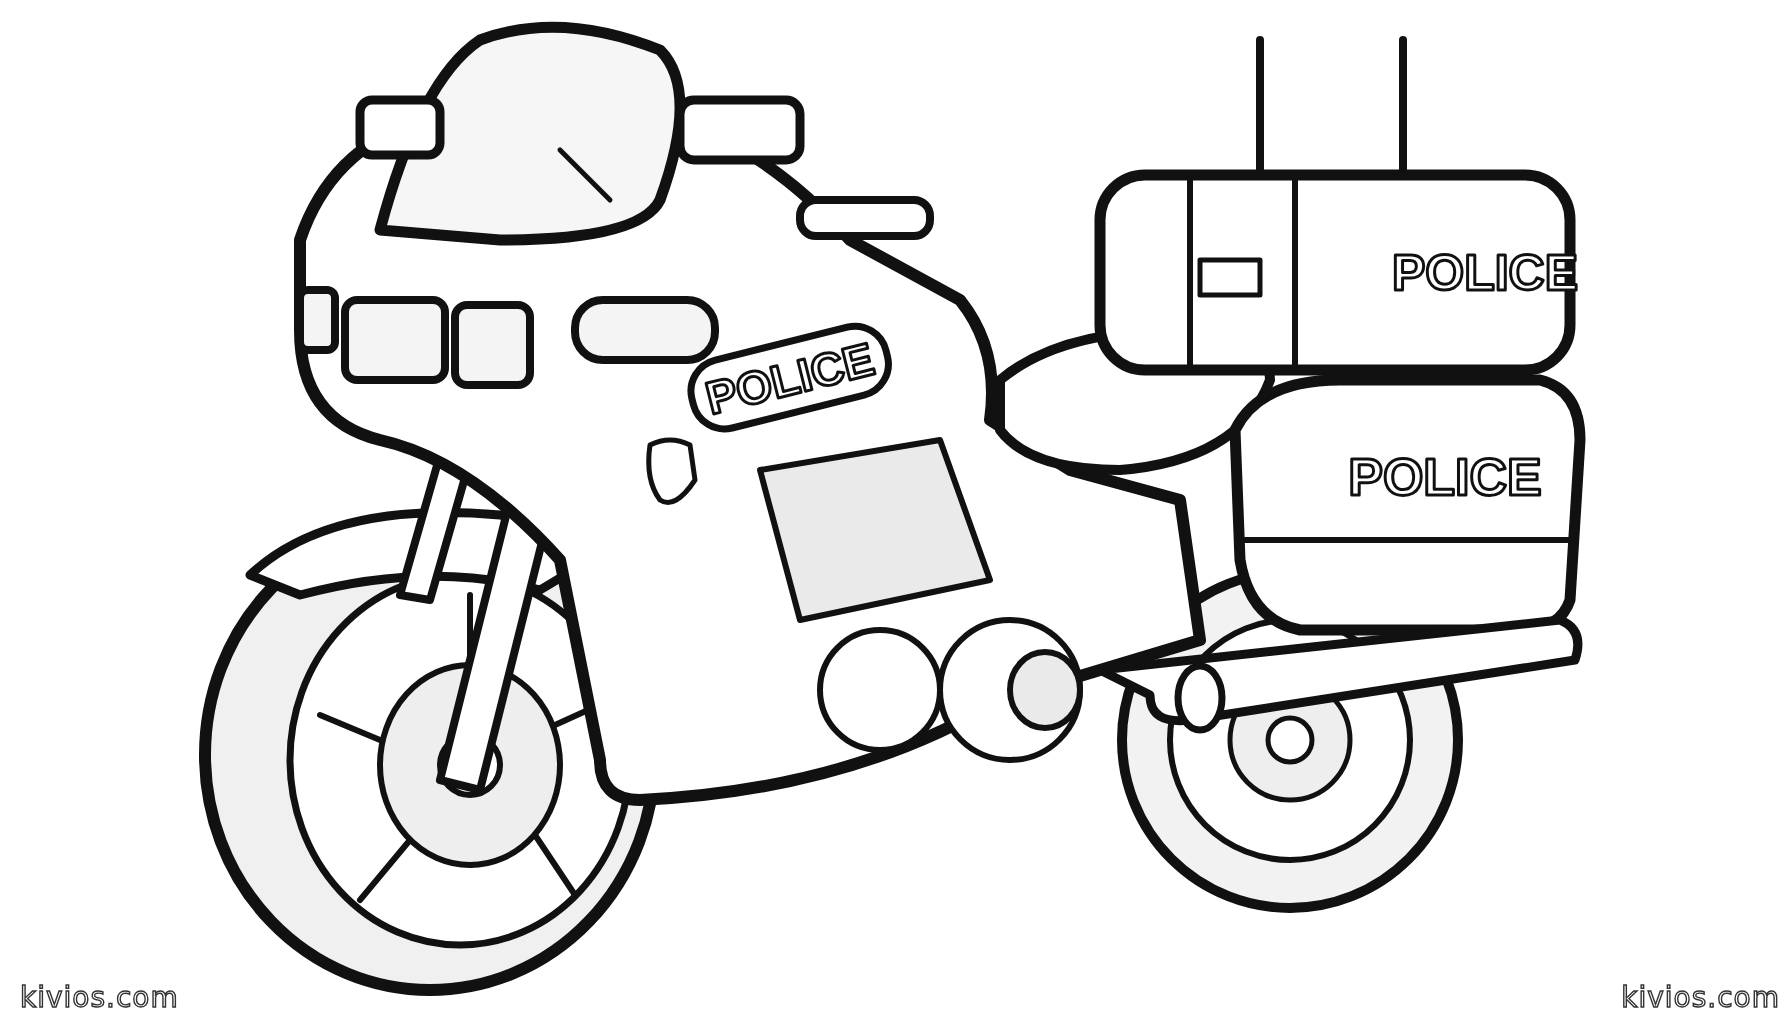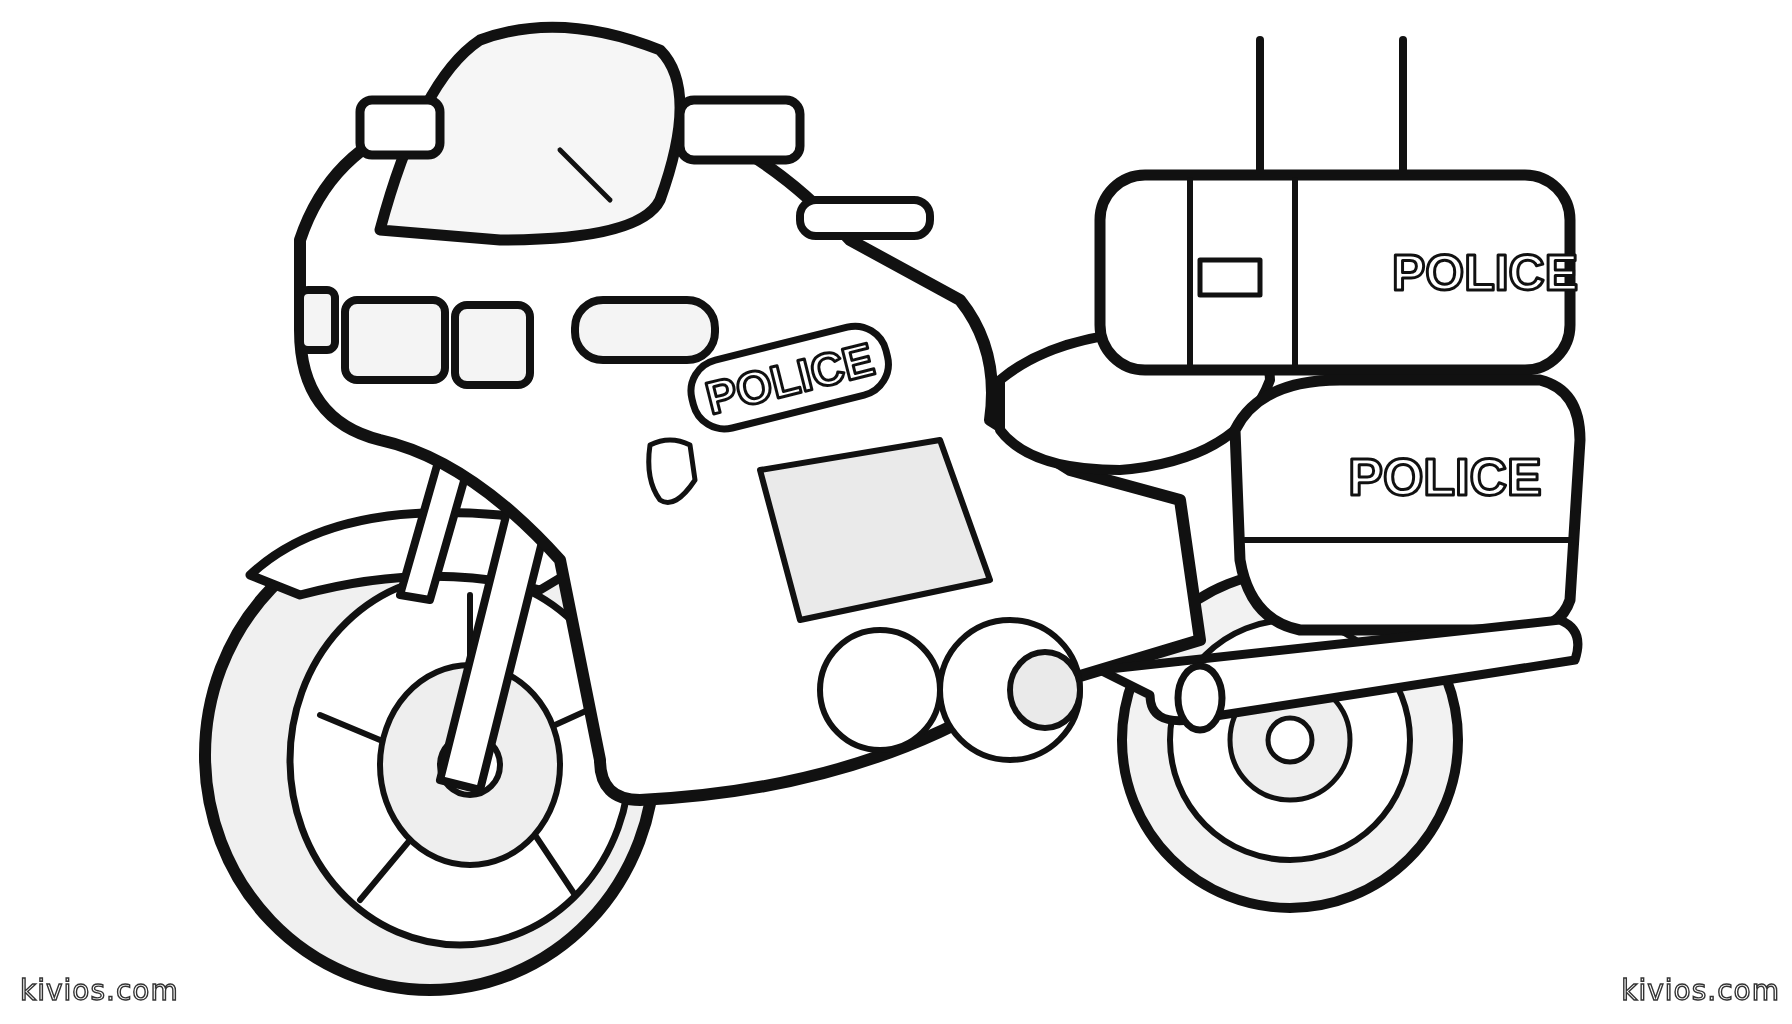--- a/index.html
+++ b/index.html
@@ -1,18 +1,18 @@
 <!DOCTYPE html>
 <html><head>
 <meta charset="utf-8">
 <style>
   html, body { margin:0; padding:0; background:#ffffff; }
   body { width:1792px; height:1024px; overflow:hidden; position:relative; font-family:"DejaVu Sans", sans-serif; }
   .canvas { position:absolute; left:0; top:0; width:1792px; height:1024px; }
-  .wm { position:absolute; bottom:17px; font-size:28px; letter-spacing:1px; color:#fff;
+  .wm { position:absolute; bottom:10px; font-size:28px; letter-spacing:1px; color:#fff;
         -webkit-text-stroke:1.4px #333; font-family:"DejaVu Sans", sans-serif; }
   .wm-left { left:20px; }
   .wm-right { right:12px; }
   svg text { font-family:"Liberation Sans", sans-serif; font-weight:bold; }
 </style>
 </head>
 <body>
 
 <div class="canvas">
 <svg width="1792" height="1024" viewBox="0 0 1792 1024" stroke="#111" fill="#fff" stroke-linejoin="round" stroke-linecap="round">

